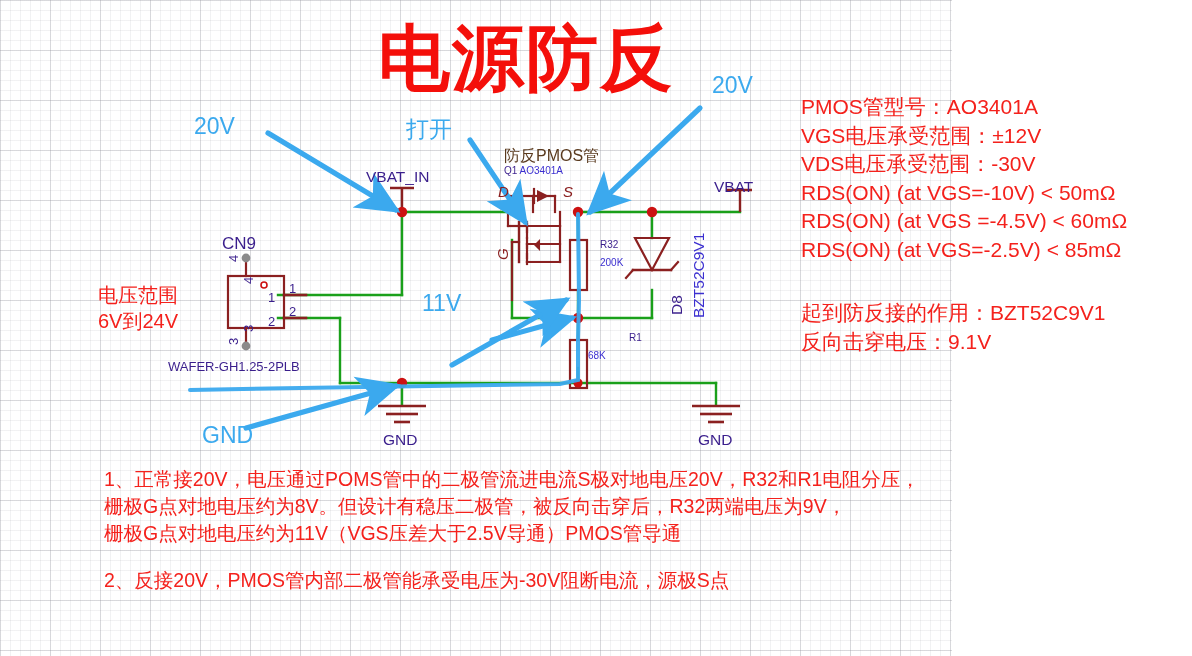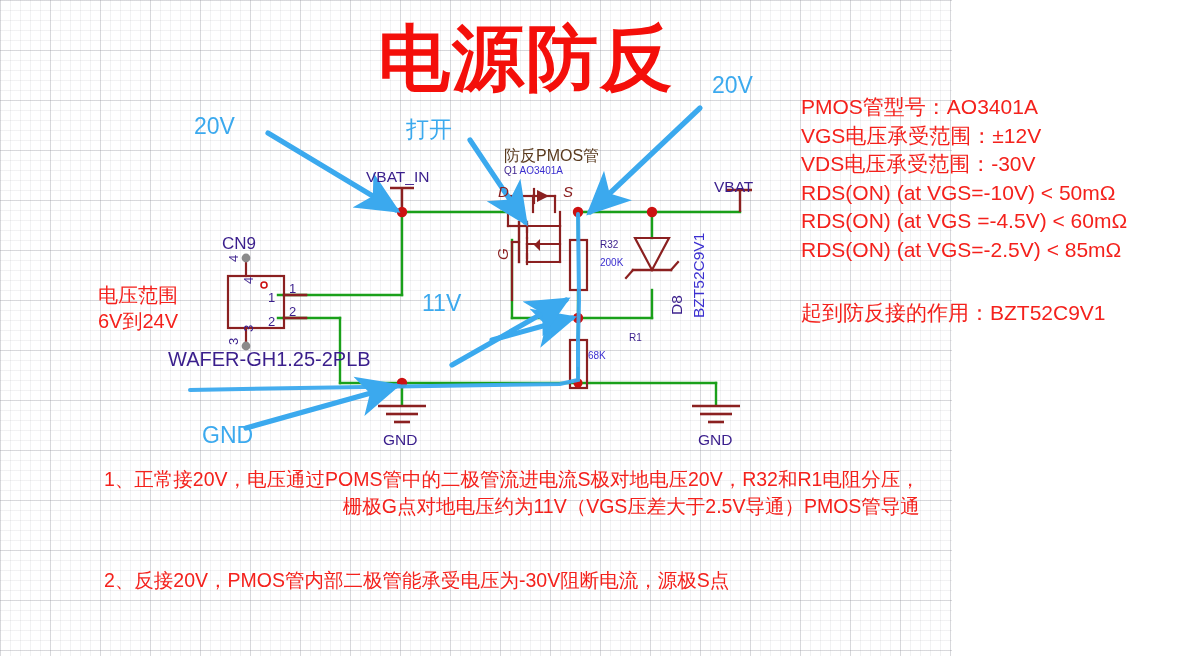--- a/index.html
+++ b/index.html
@@ -30,21 +30,21 @@
     letter-spacing:2px;line-height:1;
     white-space:nowrap;
   }
   .spec{
     color:#f4211c;font-size:21px;line-height:28.5px;
     white-space:nowrap;font-weight:400;
   }
   #spec-block{left:801px;top:93px;}
   #zener-block{left:801px;top:299px;}
   .note{
-    color:#f4211c;font-size:19.5px;line-height:27px;white-space:nowrap;text-align:right;
+    color:#f4211c;font-size:19.5px;line-height:27px;white-space:nowrap;
   }
   #note1{left:104px;top:466px;}
   #note2{left:104px;top:567px;}
   .left-note{
     left:98px;top:282px;color:#f4211c;font-size:20px;line-height:26px;
     white-space:nowrap;text-align:center;
   }
   .blue-ann{
     color:#3ba9ee;font-size:23px;font-weight:400;white-space:nowrap;
   }
@@ -55,21 +55,21 @@
   #ann-gnd{left:202px;top:422px;}
   .netlabel{
     color:#3a1e8c;font-size:15.5px;white-space:nowrap;
   }
   #net-vbatin{left:366px;top:168px;}
   #net-vbat{left:714px;top:178px;}
   #gnd-lbl-1{left:383px;top:431px;}
   #gnd-lbl-2{left:698px;top:431px;}
   .refdes{color:#3a1e8c;font-size:10px;white-space:nowrap;}
   #ref-cn9{left:222px;top:234px;font-size:17px;}
-  #ref-wafer{left:168px;top:348px;font-size:20px;}
+  #ref-wafer{left:168px;top:359px;font-size:13px;}
   #ref-r32{left:600px;top:239px;}
   #ref-r32v{left:600px;top:257px;}
   #ref-r1{left:629px;top:332px;}
   #ref-r1v{left:588px;top:350px;}
   #ref-q1{left:504px;top:165px;}
   #pmos-cn-label{left:504px;top:146px;color:#5a3a1e;font-size:16px;white-space:nowrap;}
   #ref-q1-name{color:#3a1e8c;}
   #ref-q1-part{color:#3b2fd0;}
   .vert-label{
     color:#3a1e8c;font-size:15.5px;white-space:nowrap;
@@ -239,24 +239,26 @@
     <div class="spec">PMOS管型号：AO3401A</div>
     <div class="spec">VGS电压承受范围：±12V</div>
     <div class="spec">VDS电压承受范围：-30V</div>
     <div class="spec">RDS(ON) (at VGS=-10V) &lt; 50mΩ</div>
     <div class="spec">RDS(ON) (at VGS =-4.5V) &lt; 60mΩ</div>
     <div class="spec">RDS(ON) (at VGS=-2.5V) &lt; 85mΩ</div>
   </div>
 
   <div class="abs" id="zener-block">
     <div class="spec">起到防反接的作用：BZT52C9V1</div>
+    <div class="spec">反向击穿电压：9.1V</div>
   </div>
 
   <div class="abs" id="note1">
     <div class="note">1、正常接20V，电压通过POMS管中的二极管流进电流S极对地电压20V，R32和R1电阻分压，</div>
+    <div class="note">栅极G点对地电压约为8V。但设计有稳压二极管，被反向击穿后，R32两端电压为9V，</div>
     <div class="note">栅极G点对地电压约为11V（VGS压差大于2.5V导通）PMOS管导通</div>
   </div>
   <div class="abs" id="note2">
     <div class="note">2、反接20V，PMOS管内部二极管能承受电压为-30V阻断电流，源极S点</div>
   </div>
 
   <div class="abs left-note">
     <div>电压范围</div>
     <div>6V到24V</div>
   </div>

